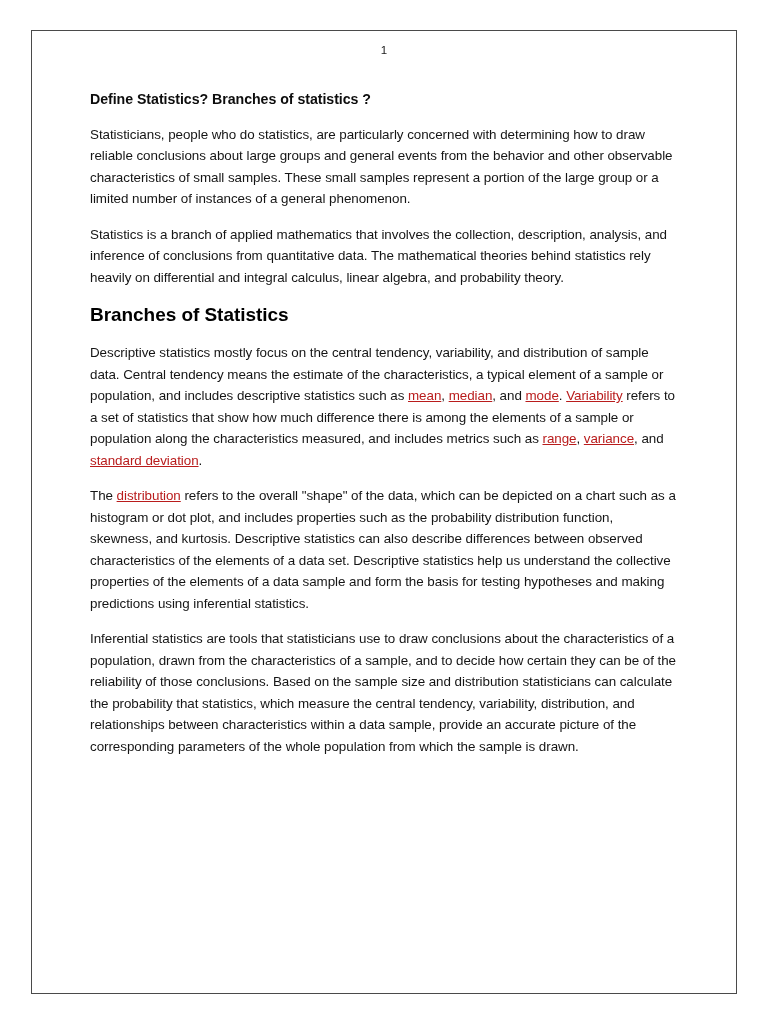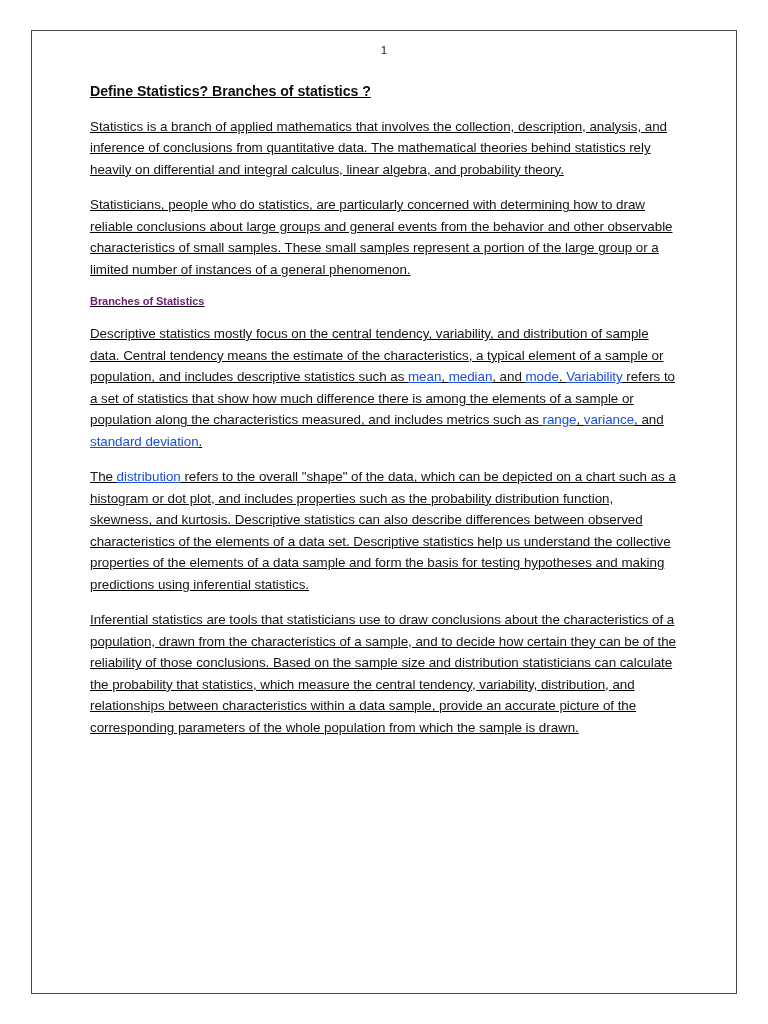--- a/index.html
+++ b/index.html
@@ -34,71 +34,70 @@
   .page-number {
     text-align: center;
     font-size: 11.5px;
     color: #1a1a1a;
     margin-top: 13px;
     line-height: 1.2;
     letter-spacing: 0.2px;
   }
   .content {
     padding: 0 58px 0 58px;
-    margin-top: 24px;
-    text-decoration: underline;
+    margin-top: 32px;
   }
   h1.doc-heading {
     font-size: 14.2px;
     font-weight: bold;
     color: #0d0d0d;
     margin: 0 0 15px 0;
     line-height: 1.35;
     letter-spacing: -0.05px;
   }
   h2.doc-subheading {
-    font-size: 11px;
+    font-size: 19px;
     font-weight: bold;
-    color: #701a75;
+    color: #000000;
     margin: 0 0 14px 0;
     line-height: 1.35;
     letter-spacing: -0.05px;
   }
   p.doc-para {
     font-size: 13.4px;
     color: #151515;
     margin: 0 0 14px 0;
     line-height: 21.5px;
     letter-spacing: -0.05px;
     text-align: left;
   }
   p.doc-para:last-child {
     margin-bottom: 0;
   }
   a.doc-link {
-    color: #1d4ed8;
+    color: #b91c1c;
     text-decoration: underline;
     text-underline-offset: 1px;
   }
 </style>
 </head>
 <body>
 
 <div class="page-canvas">
   <div class="page-sheet">
 
     <div class="page-number">1</div>
 
     <div class="content">
 
       <h1 class="doc-heading">Define Statistics? Branches of statistics ?</h1>
 
+      <p class="doc-para">Statisticians, people who do statistics, are particularly concerned with determining how to draw reliable conclusions about large groups and general events from the behavior and other observable characteristics of small samples. These small samples represent a portion of the large group or a limited number of instances of a general phenomenon.</p>
+
       <p class="doc-para">Statistics is a branch of applied mathematics that involves the collection, description, analysis, and inference of conclusions from quantitative data. The mathematical theories behind statistics rely heavily on differential and integral calculus, linear algebra, and probability theory.</p>
-
-      <p class="doc-para">Statisticians, people who do statistics, are particularly concerned with determining how to draw reliable conclusions about large groups and general events from the behavior and other observable characteristics of small samples. These small samples represent a portion of the large group or a limited number of instances of a general phenomenon.</p>
 
       <h2 class="doc-subheading">Branches of Statistics</h2>
 
 
       <p class="doc-para"><span>Descriptive statistics mostly focus on the central tendency, variability, and distribution of sample data. Central tendency means the estimate of the characteristics, a typical element of a sample or population, and includes descriptive statistics such as </span><a class="doc-link" href="#">mean</a><span>, </span><a class="doc-link" href="#">median</a><span>, and </span><a class="doc-link" href="#">mode</a><span>. </span><a class="doc-link" href="#">Variability</a><span> refers to a set of statistics that show how much difference there is among the elements of a sample or population along the characteristics measured, and includes metrics such as </span><a class="doc-link" href="#">range</a><span>, </span><a class="doc-link" href="#">variance</a><span>, and </span><a class="doc-link" href="#">standard deviation</a><span>.</span></p>
 
       <p class="doc-para"><span>The </span><a class="doc-link" href="#">distribution</a><span> refers to the overall "shape" of the data, which can be depicted on a chart such as a histogram or dot plot, and includes properties such as the probability distribution function, skewness, and kurtosis. Descriptive statistics can also describe differences between observed characteristics of the elements of a data set. Descriptive statistics help us understand the collective properties of the elements of a data sample and form the basis for testing hypotheses and making predictions using inferential statistics.</span></p>
 
 
       <p class="doc-para">Inferential statistics are tools that statisticians use to draw conclusions about the characteristics of a population, drawn from the characteristics of a sample, and to decide how certain they can be of the reliability of those conclusions. Based on the sample size and distribution statisticians can calculate the probability that statistics, which measure the central tendency, variability, distribution, and relationships between characteristics within a data sample, provide an accurate picture of the corresponding parameters of the whole population from which the sample is drawn.</p>

